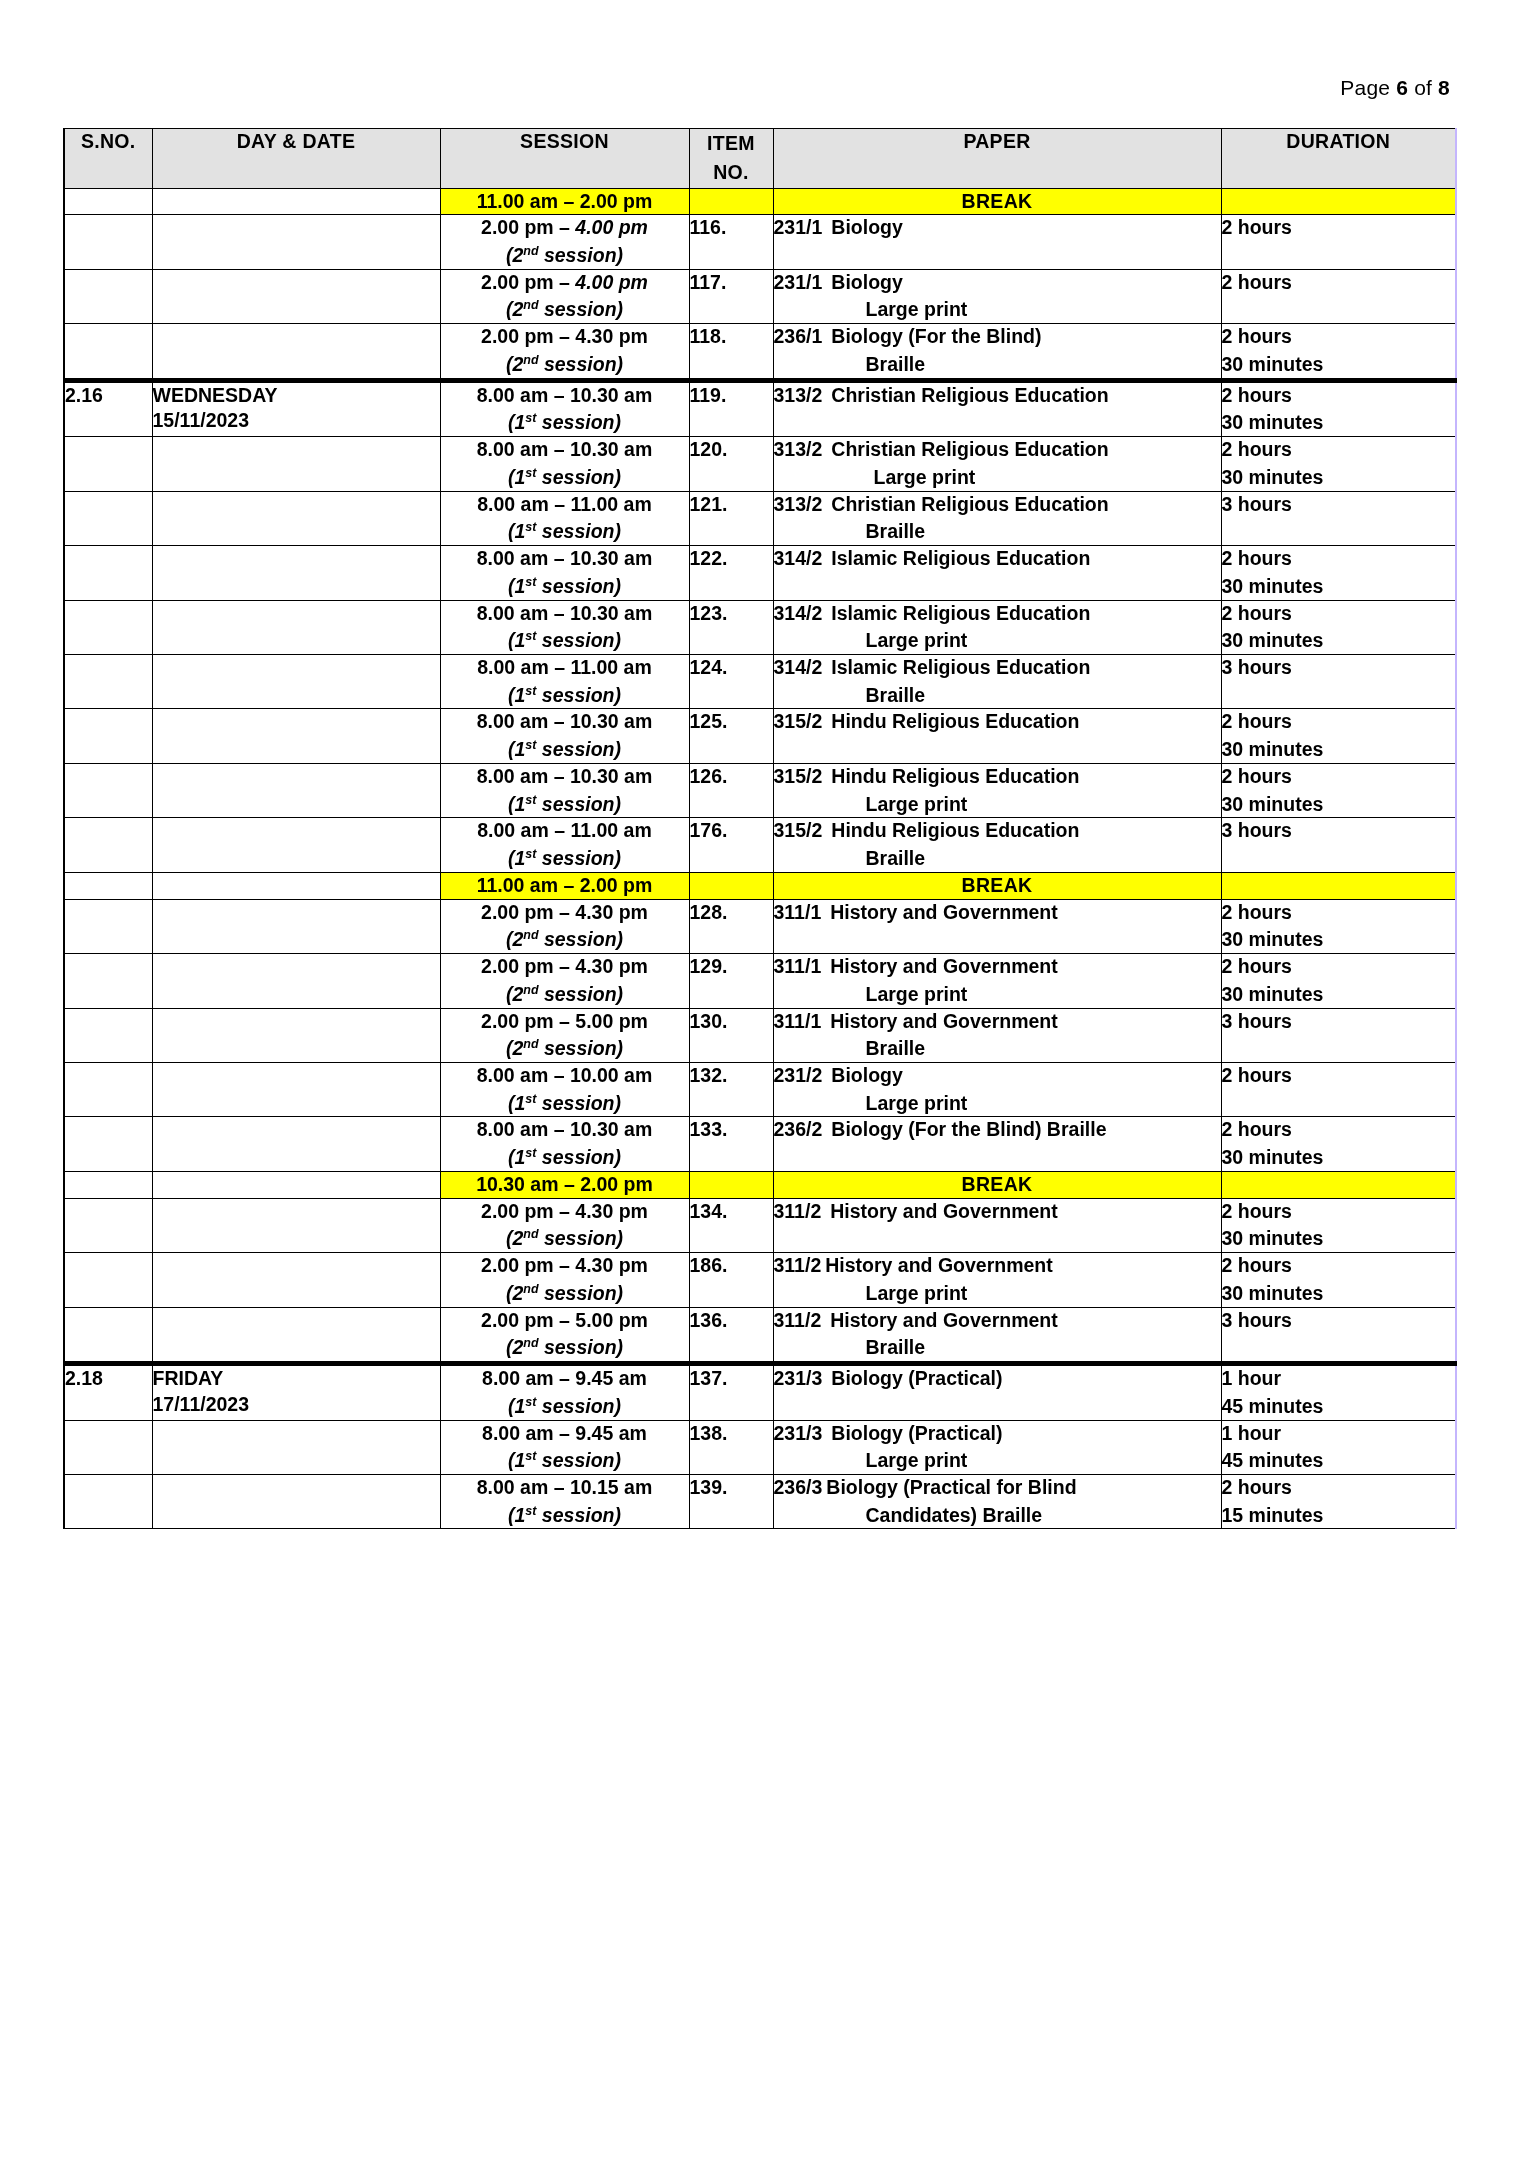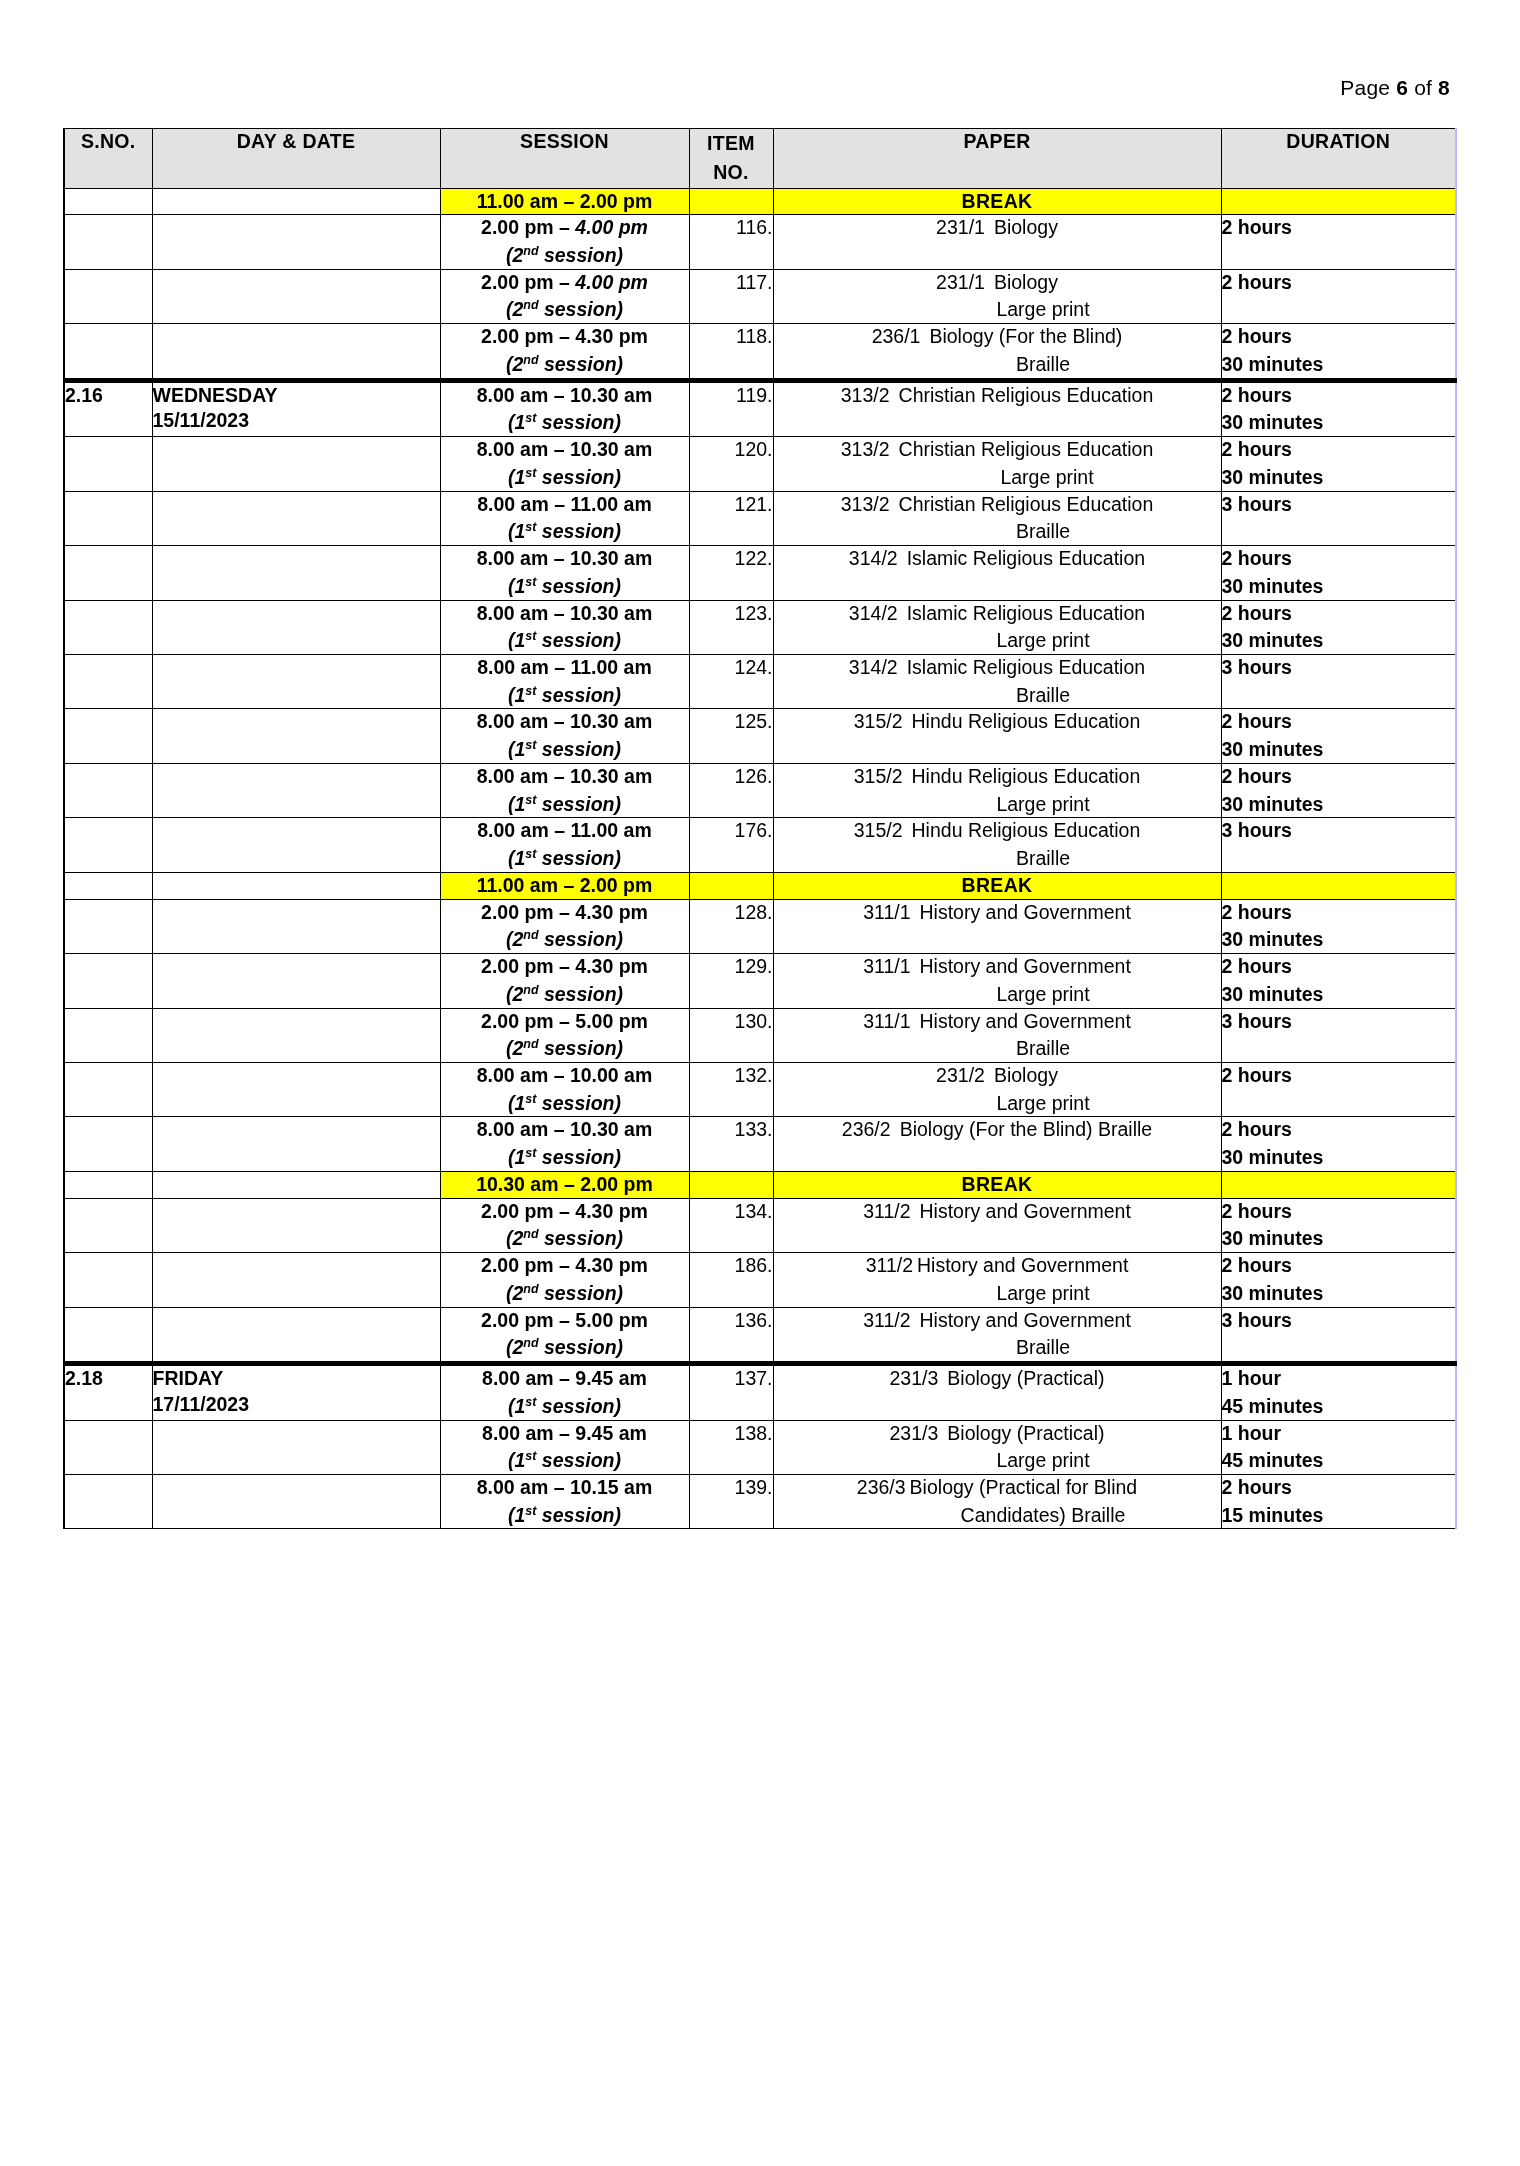--- a/index.html
+++ b/index.html
@@ -85,28 +85,28 @@
     padding:10px 6px 9px 6px;
   }
   td.session .l2{
     display:block;
     font-style:italic;
     font-weight:bold;
     margin-top:2px;
   }
   td.session .t-ital{font-style:italic;}
   td.item{
-    text-align:right;
+    text-align:left;
     padding:10px 14px 0 2px;
-    font-weight:normal;
+    font-weight:bold;
   }
   td.paper{
     padding:10px 6px 9px 14px;
-    font-weight:normal;
-    text-align:center;
+    font-weight:bold;
+    text-align:left;
   }
   td.paper .code{margin-right:9px;}
   td.paper .code.tight{margin-right:4px;}
   td.paper .sub{
     display:block;
     padding-left:92px;
     margin-top:2px;
   }
   td.paper .sub.wide{padding-left:100px;}
   td.duration{

